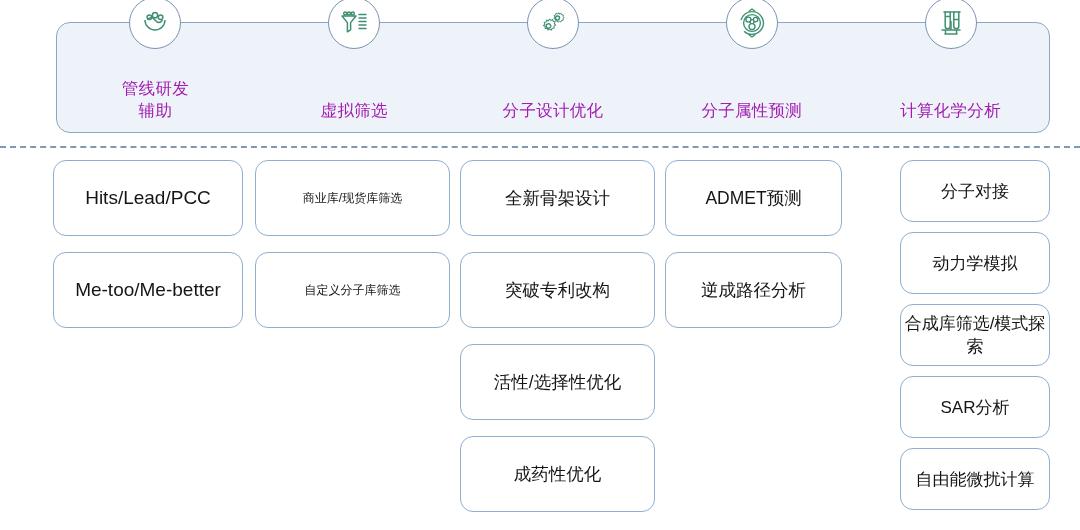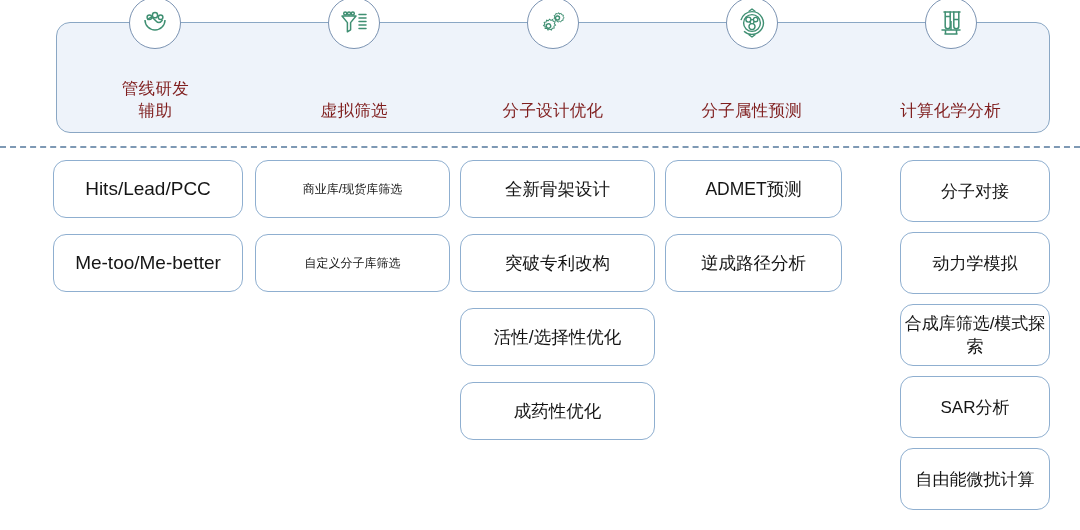--- a/index.html
+++ b/index.html
@@ -65,21 +65,21 @@
     background: #ffffff;
     border: 1.6px solid #7b93b2;
     display: flex;
     align-items: center;
     justify-content: center;
     box-sizing: border-box;
   }
   .banner-icon svg { display: block; }
   .banner-label {
     font-size: 16.5px;
-    color: #7f1d1d;
+    color: #a21caf;
     text-align: center;
     line-height: 1.30;
     letter-spacing: 0.3px;
     white-space: pre-line;
   }
 
   
   #divider {
     position: absolute;
     left: 0;
@@ -116,21 +116,21 @@
     background: #ffffff;
     border: 1.5px solid #8fafd0;
     border-radius: 13px;
     display: flex;
     align-items: center;
     justify-content: center;
     color: #151515;
     text-align: center;
   }
   .card-tall {
-    height: 58px;
+    height: 76px;
     margin-bottom: 16px;
     font-size: 18px;
   }
   .card-short {
     height: 62px;
     margin-bottom: 10px;
     font-size: 16.5px;
   }
   .c1 .card { font-size: 19px; }
   .c2 .card { font-size: 12px; }

